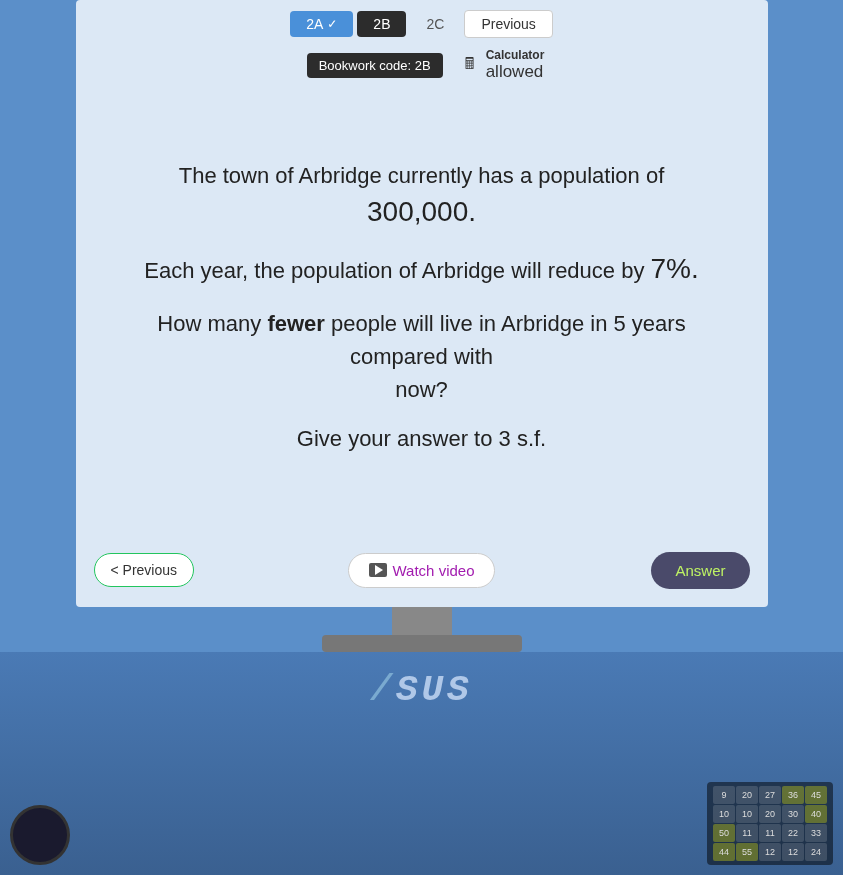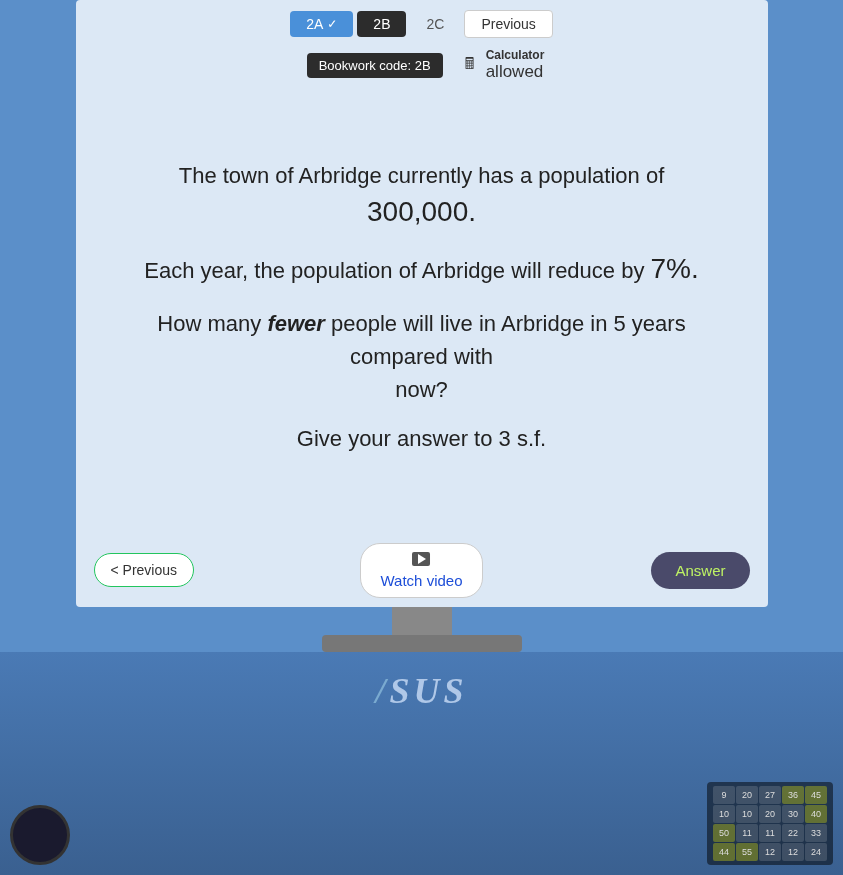--- a/index.html
+++ b/index.html
@@ -122,21 +122,20 @@
       line-height: 1.4;
     }
 
     .question-line .big-num {
       font-size: 28px;
       font-weight: normal;
     }
 
     .question-line .bold-text {
       font-weight: bold;
-      font-style: italic;
     }
 
     .bottom-bar {
       display: flex;
       align-items: center;
       justify-content: space-between;
       padding: 10px 18px 18px 18px;
       position: relative;
     }
 
@@ -156,25 +155,24 @@
     .watch-video-button {
       background: white;
       border: 1px solid #ccc;
       border-radius: 20px;
       padding: 8px 20px;
       font-size: 15px;
       cursor: pointer;
       display: flex;
       align-items: center;
       gap: 6px;
-      color: #1d4ed8;
+      color: #a21caf;
       position: absolute;
       left: 50%;
       transform: translateX(-50%);
-      flex-direction: column;
     }
 
     .answer-button {
       background: #4a4a6a;
       color: #bef264;
       border: none;
       border-radius: 20px;
       padding: 10px 24px;
       font-size: 15px;
       cursor: pointer;
@@ -206,21 +204,21 @@
       position: relative;
     }
 
     .asus-logo {
       font-size: 36px;
       font-weight: bold;
       color: #b0c8e8;
       letter-spacing: 4px;
       font-style: italic;
       margin-top: 18px;
-      font-family: Liberation Serif, serif;
+      font-family: Liberation Mono, monospace;
     }
 
     .asus-slash {
       color: #7aaad0;
     }
 
     .corner-widget {
       position: absolute;
       bottom: 10px;
       right: 10px;

